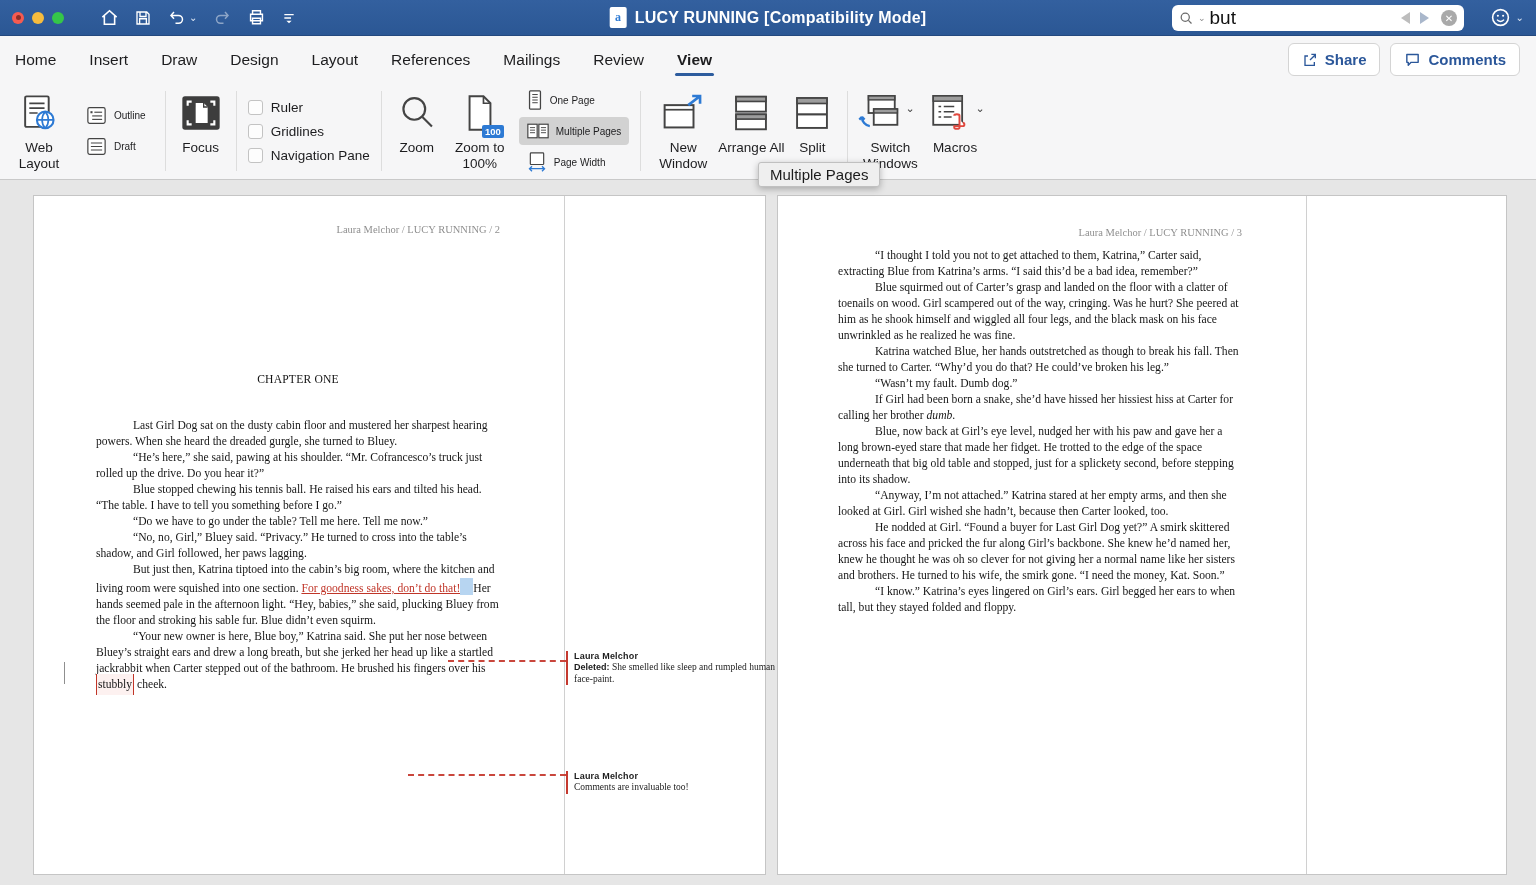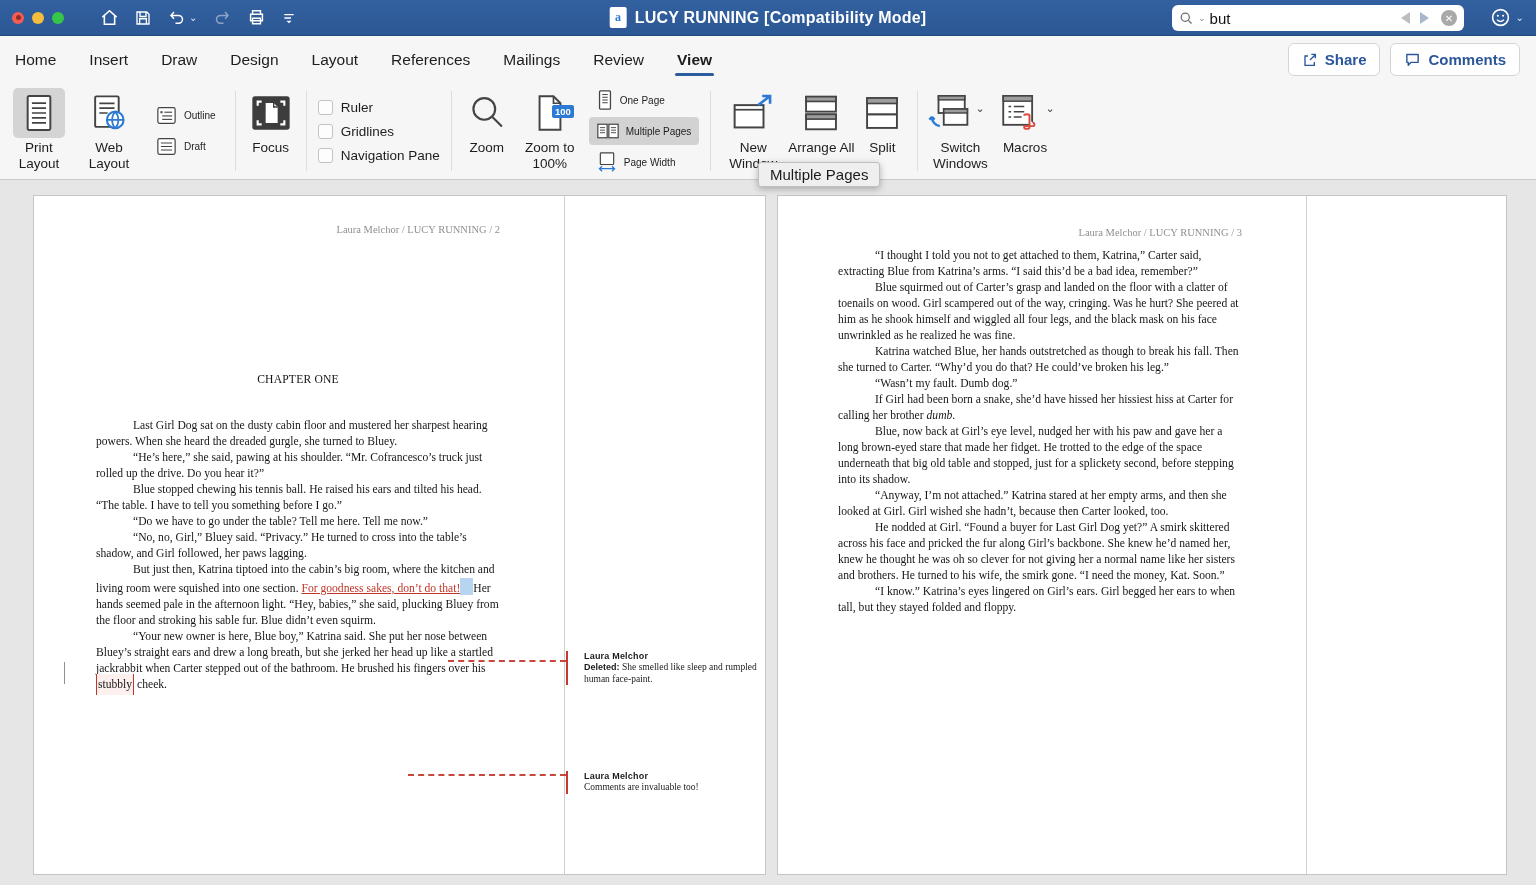--- a/index.html
+++ b/index.html
@@ -18,21 +18,21 @@
   .tb-btn { display:flex; align-items:center; color:#fff; cursor:default; }
   .tb-btn svg { display:block; }
   .tb-btn.disabled { opacity:.45; }
   .chev { font-size:10px; color:#dfe8f4; margin-left:2px; }
   .tb-title { position:absolute; left:50%; transform:translateX(-50%); display:flex; align-items:center; gap:8px;
     font-size:16px; font-weight:700; letter-spacing:.2px; white-space:nowrap; }
   .doc-ic { width:17px; height:21px; background:#fff; border-radius:2px; position:relative; display:flex; align-items:center; justify-content:center; }
   .doc-ic span { color:#2d7ad4; font-size:12px; font-weight:700; font-family:"Liberation Serif",serif; }
   .searchbox { position:absolute; right:72px; top:5px; width:292px; height:26px; background:#fff; border-radius:6px;
     display:flex; align-items:center; padding:0 7px; gap:4px; }
-  .searchbox input { flex:1; border:none; outline:none; font-size:15px; color:#111; background:transparent; min-width:20px; }
+  .searchbox input { flex:1; border:none; outline:none; font-size:19px; color:#111; background:transparent; min-width:20px; }
   .nav-arrow { width:0; height:0; border-top:6px solid transparent; border-bottom:6px solid transparent; }
   .nav-left { border-right:9px solid #bdbdbd; }
   .nav-right { border-left:9px solid #a9b7cb; margin-left:6px; }
   .clear-btn { width:16px; height:16px; border-radius:50%; background:#a9a9a9; color:#fff; font-size:10px;
     display:flex; align-items:center; justify-content:center; margin-left:8px; }
   .smiley-wrap { position:absolute; right:12px; top:7px; display:flex; align-items:center; gap:3px; }
 
   
   .tabrow { height:47px; background:#f6f6f7; display:flex; align-items:center; padding-left:15px; }
   #tabs { display:flex; gap:33px; align-items:center; height:100%; }
@@ -51,21 +51,21 @@
   .iconbox { width:52px; height:50px; display:flex; align-items:center; justify-content:center; border-radius:5px; position:relative; }
   .bigbtn.selected .iconbox { background:#d4d4d4; }
   .biglabel { font-size:13.5px; line-height:16px; color:#1d1d1f; text-align:center; margin-top:2px; max-width:70px; }
   .withchev { flex-direction:row; align-items:flex-start; }
   .stackcol { display:flex; flex-direction:column; justify-content:center; gap:3px; }
   .smallbtn { display:flex; align-items:center; gap:7px; height:28px; padding:0 8px; border-radius:4px; font-size:10px; color:#1d1d1f; cursor:default; }
   .smallbtn.selected { background:#d2d2d2; }
   .cbcol { display:flex; flex-direction:column; justify-content:center; gap:9px; padding:0 4px; }
   .cbrow { display:flex; align-items:center; gap:8px; font-size:13.5px; color:#1d1d1f; }
   .cb { width:15px; height:15px; border:1px solid #c3c3c3; border-radius:3px; background:#fdfdfd; }
-  .badge100 { position:absolute; right:2px; bottom:20px; background:#2d7ad4; color:#fff; font-size:9.5px; font-weight:700;
+  .badge100 { position:absolute; right:2px; bottom:0; background:#2d7ad4; color:#fff; font-size:9.5px; font-weight:700;
     padding:1px 3px; border-radius:2px; }
   .grpchev { font-size:11px; color:#444; margin-top:14px; margin-left:2px; }
 
   
   .tooltip { position:absolute; left:758px; top:162px; z-index:60; background:#efefef; border:1px solid #c0c0c0;
     border-radius:3px; padding:3px 11px; font-size:15px; color:#1b1b1b; box-shadow:0 2px 7px rgba(0,0,0,.28); white-space:nowrap; }
 
   
   .docarea { position:relative; height:705px; background:#e6e6e6; }
   .page { position:absolute; top:15px; height:680px; background:#fff; border:1px solid #c5c5c5; }
@@ -81,21 +81,21 @@
   .page-left .page-header { top:28px; left:62px; width:404px; }
   .page-right .page-header { top:31px; left:60px; width:404px; }
   .rail-divider { position:absolute; top:0; bottom:0; width:1px; background:#d0d0d0; }
   .page-left .rail-divider { left:530px; } .page-right .rail-divider { left:528px; }
 
   .seg-insertion { color:#c03528; text-decoration:underline; }
   .seg-selection { display:inline-block; width:13px; height:17px; background:#b7d5f1; vertical-align:-3px; }
   .seg-anchor { border-left:1.5px solid #c03528; border-right:1.5px solid #c03528; background:#fdf1f0; padding:4px 1px; }
   .seg-italic { font-style:italic; }
 
-  .comment { position:absolute; left:532px; width:213px; border-left:2px solid #c5392f; padding-left:16px; }
+  .comment { position:absolute; left:532px; width:213px; border-left:2px solid #c5392f; padding-left:6px; }
   .comment .author { font-size:9px; font-weight:700; color:#1c1c1c; letter-spacing:.2px; line-height:11px; }
   .comment .ctext { font-family:"Liberation Serif",serif; font-size:9.5px; line-height:11.5px; color:#1c1c1c; }
   .comment .ctext b { font-family:"Liberation Sans",sans-serif; font-size:9px;margin-top:20px; }
   .comment1 { top:455px; } .comment2 { top:575px; }
   .connector { position:absolute; height:0; border-top:2px dashed #c9463c; }
   .conn1 { top:464px; left:414px; width:118px; }
   .conn2 { top:578px; left:374px; width:158px; }
   .change-bar { position:absolute; left:30px; top:466px; width:1px; height:22px; background:#8f8f8f; }
 </style>
 </head>
@@ -195,29 +195,20 @@
         <svg width="17" height="17" viewBox="0 0 24 24">
             <path d="M4 5h16v11H10l-4 4v-4H4z" fill="none" stroke="#2b579a" stroke-width="2" stroke-linejoin="round"></path>
           </svg>
         <span>Comments</span>
       </div>
     </div>
   </div>
 
   <div class="ribbon">
 
-    <div class="bigbtn selected">
-      <div class="iconbox">
-          <svg width="34" height="40" viewBox="0 0 24 28">
-            <rect x="4" y="2" width="16" height="24" rx="1" fill="#fff" stroke="#444" stroke-width="1.4"></rect>
-            <path d="M7 7h10M7 10.5h10M7 14h10M7 17.5h10M7 21h10" stroke="#444" stroke-width="1.2"></path>
-          </svg>
-        </div>
-      <div class="biglabel">Print Layout</div>
-    </div>
 
     <div class="bigbtn">
       <div class="iconbox">
           <svg width="36" height="40" viewBox="0 0 26 28">
             <rect x="3" y="2" width="17" height="22" rx="1" fill="#fff" stroke="#444" stroke-width="1.4"></rect>
             <path d="M6 7h11M6 10.5h11M6 14h6" stroke="#444" stroke-width="1.2"></path>
             <circle cx="17.5" cy="19" r="6" fill="#fff" stroke="#2d7ad4" stroke-width="1.5"></circle>
             <path d="M11.5 19h12M17.5 13a9 9 0 0 1 0 12M17.5 13a9 9 0 0 0 0 12" fill="none" stroke="#2d7ad4" stroke-width="1.2"></path>
           </svg>
         </div>

